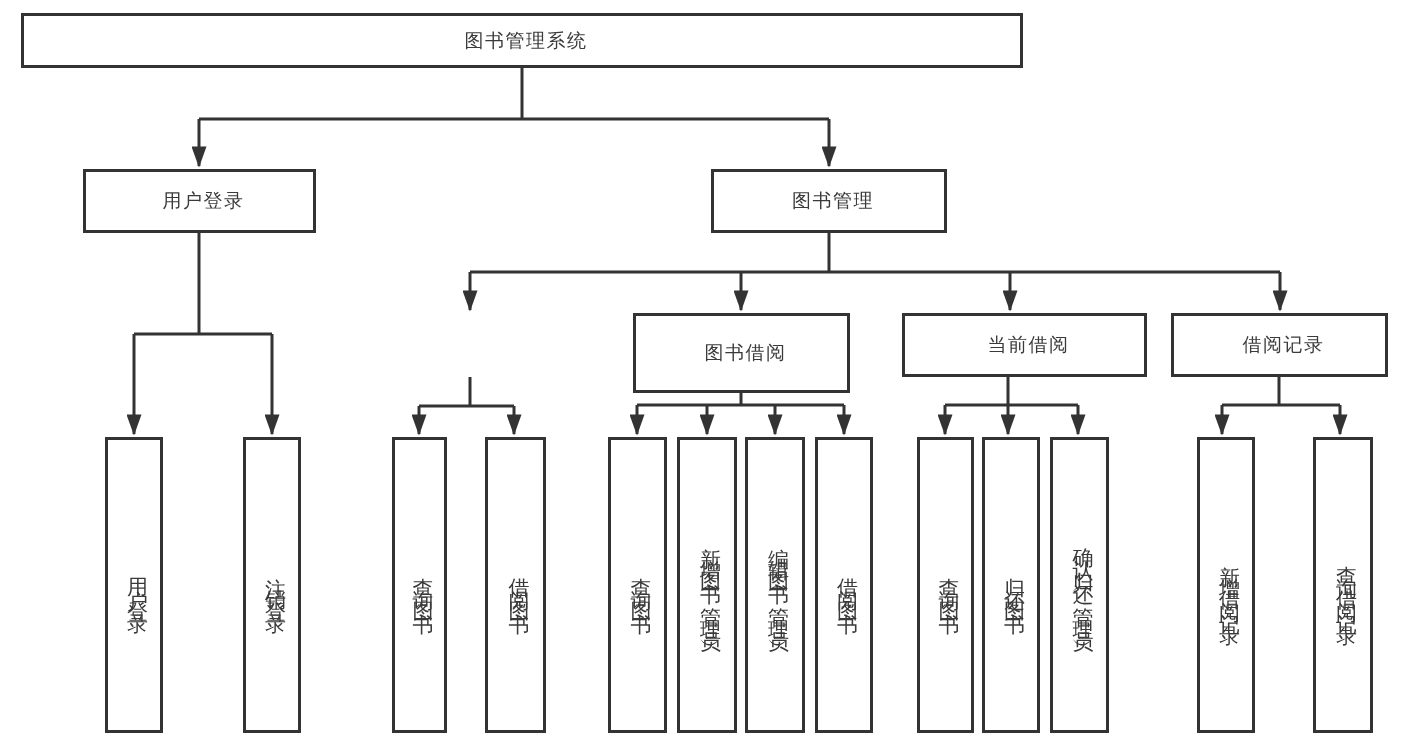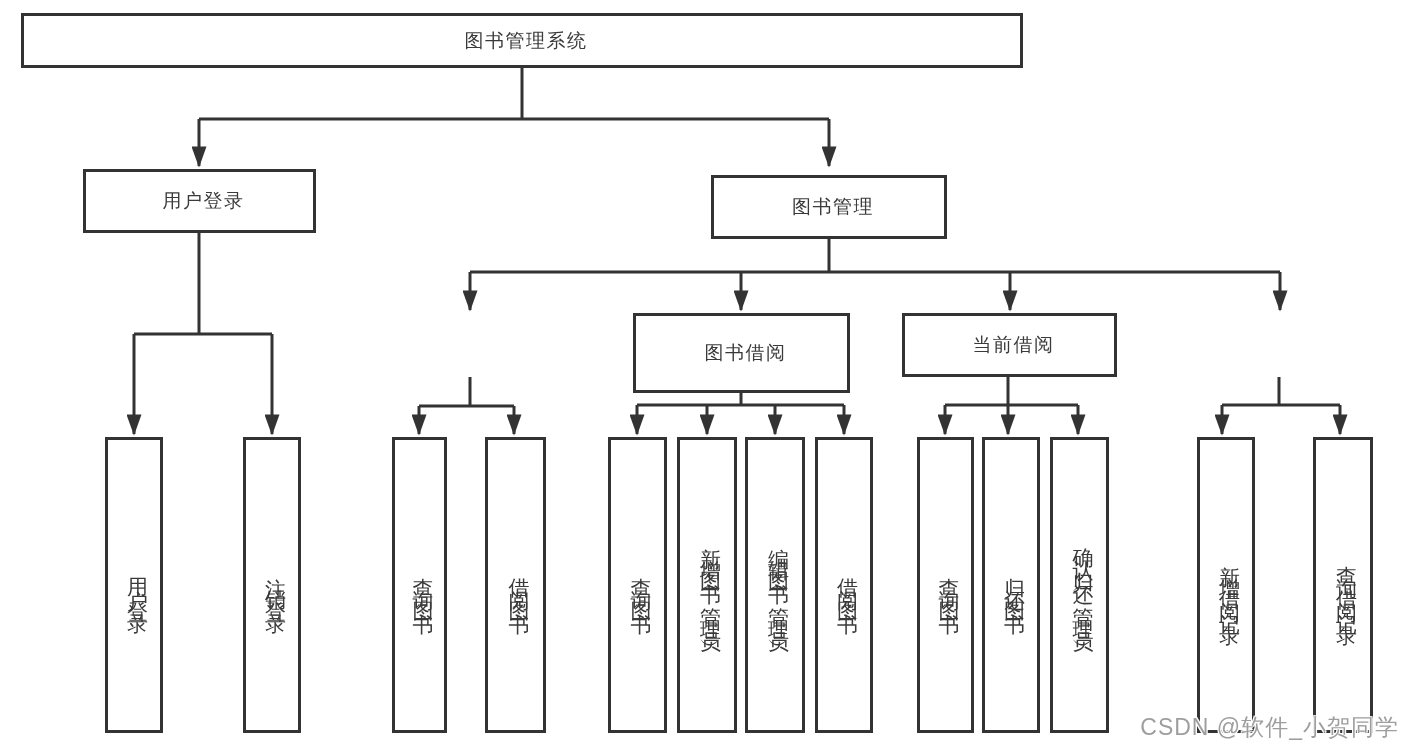--- a/index.html
+++ b/index.html
@@ -99,38 +99,38 @@
 
     <path class="wire" d="M1279 377 V405"></path>
     <path class="wire" d="M1222 405 H1340"></path>
     <path class="wire arrow" d="M1222 405 V434"></path>
     <path class="wire arrow" d="M1340 405 V434"></path>
   </svg>
 
   <div class="node h" style="left:21px;top:13px;width:1002px;height:55px">图书管理系统</div>
 
   <div class="node h" style="left:83px;top:169px;width:233px;height:64px">用户登录</div>
-  <div class="node h" style="left:711px;top:175px;width:236px;height:64px">图书管理</div>
+  <div class="node h" style="left:711px;top:169px;width:236px;height:64px">图书管理</div>
 
   <div class="node h" style="left:633px;top:313px;width:217px;height:80px">图书借阅</div>
-  <div class="node h" style="left:902px;top:313px;width:215px;height:64px">当前借阅</div>
+  <div class="node h" style="left:902px;top:313px;width:245px;height:64px">当前借阅</div>
+  <div class="node h" style="left:1171px;top:313px;width:217px;height:64px">借阅记录</div>
 
   <div class="node v" style="left:105px;width:58px">用户登录</div>
   <div class="node v" style="left:243px;width:58px">注销登录</div>
 
   <div class="node v" style="left:392px;width:55px">查询图书</div>
   <div class="node v" style="left:485px;width:61px">借阅图书</div>
 
   <div class="node v" style="left:608px;width:59px">查询图书</div>
   <div class="node v" style="left:677px;width:60px">新增图书（管理员）</div>
   <div class="node v" style="left:745px;width:60px">编辑图书（管理员）</div>
   <div class="node v" style="left:815px;width:58px">借阅图书</div>
 
   <div class="node v" style="left:917px;width:57px">查询图书</div>
   <div class="node v" style="left:982px;width:58px">归还图书</div>
   <div class="node v" style="left:1050px;width:59px">确认归还（管理员）</div>
 
   <div class="node v" style="left:1197px;width:58px">新增借阅记录</div>
   <div class="node v" style="left:1313px;width:60px">查询借阅记录</div>
 
-  <div class="watermark">CSDN @软件_小贺同学</div>
 
 </div>
 
 </body></html>

